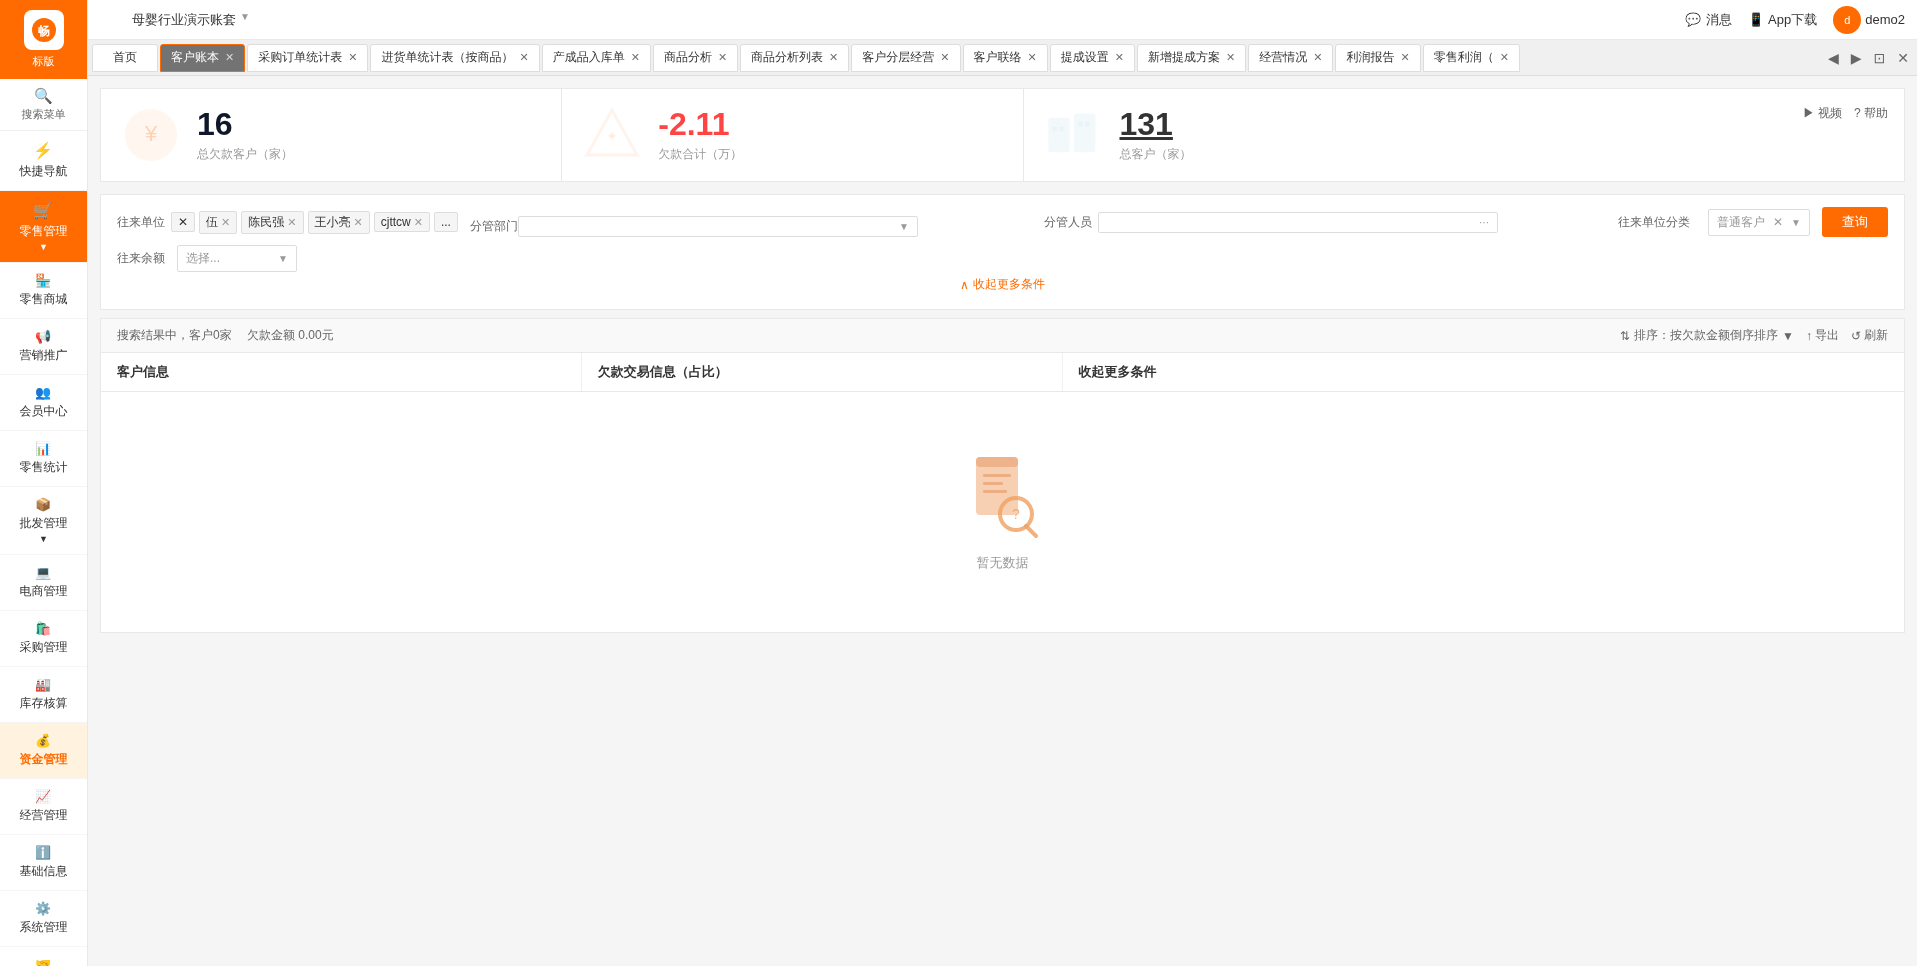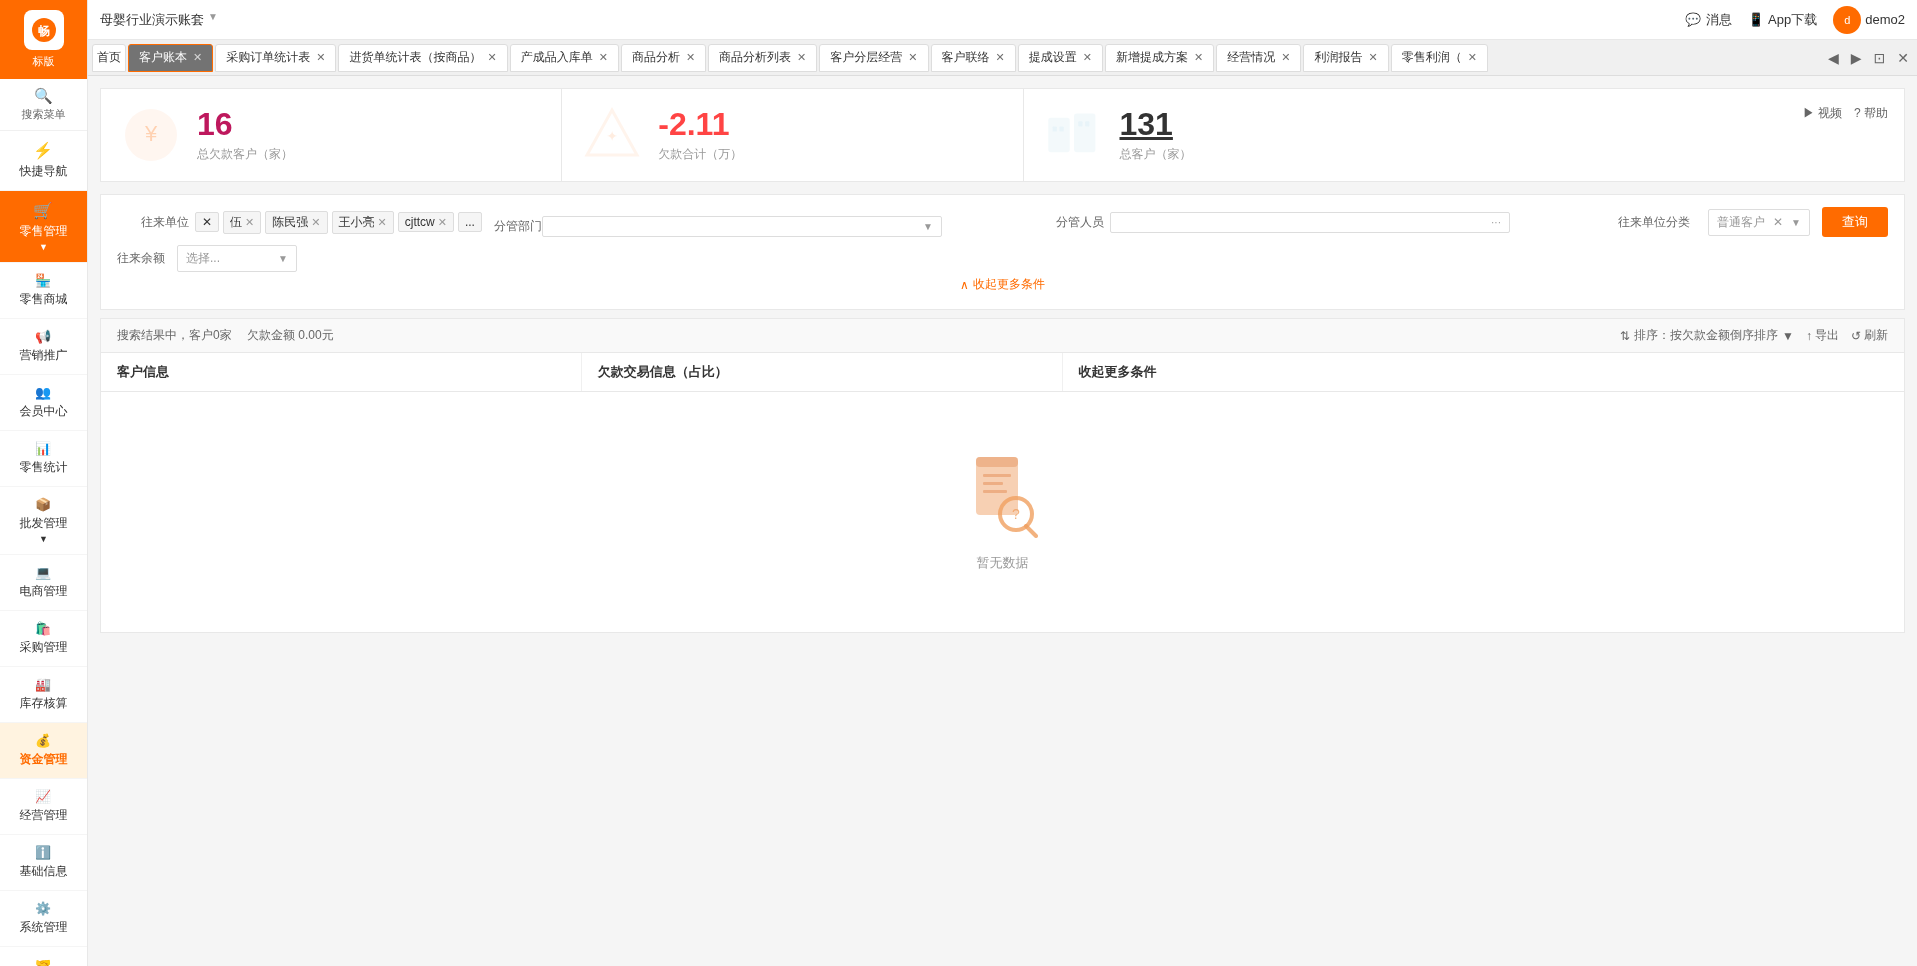--- a/index.html
+++ b/index.html
@@ -16,46 +16,46 @@
     .sidebar-nav-item .nav-icon { font-size: 16px; margin-bottom: 3px; }
     .sidebar-nav-item.has-arrow { display: flex; flex-direction: column; align-items: center; position: relative; }
     .sidebar-nav-item .arrow { font-size: 9px; margin-top: 2px; }
 
     
     .main { flex: 1; display: flex; flex-direction: column; overflow: hidden; }
 
     
     .topbar { height: 40px; background: #fff; display: flex; align-items: center; padding: 0 12px; border-bottom: 1px solid #e8e8e8; justify-content: space-between; }
     .topbar-left { display: flex; align-items: center; gap: 8px; }
-    .topbar-select { display: flex; gap: 4px; font-size: 13px; color: #333; cursor: pointer; }
+    .topbar-select { display: flex; gap: 4px; font-size: 13px; color: #333; cursor: pointer; margin-left: 32px; }
     .topbar-select .arrow { color: #999; font-size: 10px; }
     .topbar-right { display: flex; align-items: center; gap: 16px; font-size: 13px; color: #333; }
     .topbar-right .item { display: flex; align-items: center; gap: 4px; cursor: pointer; }
     .topbar-right .avatar { width: 28px; height: 28px; border-radius: 50%; background: #ff6b00; display: flex; align-items: center; justify-content: center; color: #fff; font-size: 11px; }
 
     
     .tabbar { height: 36px; background: #f0f0f0; display: flex; align-items: center; padding: 0 4px; border-bottom: 1px solid #ddd; overflow: hidden; }
     .tab { display: flex; align-items: center; padding: 0 10px; height: 28px; background: #fff; border: 1px solid #ddd; border-radius: 3px 3px 0 0; margin-right: 2px; font-size: 12px; color: #333; cursor: pointer; white-space: nowrap; flex-shrink: 0; }
     .tab.active { background: #737373; color: #fff; border-color: #ff6b00; }
     .tab .close { margin-left: 6px; color: inherit; font-size: 11px; opacity: 0.7; }
-    .tab-home { padding: 0 4px; }
+    .tab-home { padding: 0 20px; }
     .tabbar-controls { display: flex; align-items: center; margin-left: auto; gap: 4px; }
     .tabbar-controls span { cursor: pointer; font-size: 14px; color: #666; padding: 2px 4px; }
 
     
     .content { flex: 1; overflow-y: auto; background: #f5f5f5; padding: 12px; }
 
     
     .stats-row { display: flex; gap: 0; background: #fff; margin-bottom: 12px; border: 1px solid #e8e8e8; }
     .stat-card { flex: 1; padding: 16px 20px; display: flex; align-items: center; gap: 16px; border-right: 1px solid #e8e8e8; }
     .stat-card:last-child { border-right: none; }
     .stat-icon { width: 60px; height: 60px; display: flex; align-items: center; justify-content: center; flex-shrink: 0; }
     .stat-icon svg { opacity: 0.3; }
     .stat-info { }
-    .stat-value { font-size: 32px; font-weight: bold; color: #be185d; line-height: 1.1; }
+    .stat-value { font-size: 32px; font-weight: bold; color: #0f172a; line-height: 1.1; }
     .stat-value.negative { color: #ff4444; }
     .stat-value.dark { color: #333; text-decoration: underline; }
     .stat-label { font-size: 12px; color: #999; margin-top: 4px; }
     .stat-card-right { margin-left: auto; display: flex; align-items: center; gap: 12px; font-size: 12px; color: #666; }
     .stat-card-right span { cursor: pointer; }
 
     
     .filter-area { background: #fff; padding: 12px 16px; margin-bottom: 8px; border: 1px solid #e8e8e8; }
     .filter-row { display: flex; align-items: center; gap: 12px; margin-bottom: 8px; flex-wrap: wrap; }
     .filter-label { font-size: 12px; color: #666; white-space: nowrap; }
@@ -324,21 +324,21 @@
             <span>?</span>
             <span>帮助</span>
           </span>
         </div>
       </div>
     </div>
 
     <div class="filter-area">
       <div class="filter-row">
 
-        <div style="display:flex;align-items:center;gap:6px;margin-left:24px;">
+        <div style="display:flex;align-items:center;gap:6px;">
           <span class="filter-label">往来单位</span>
           <div class="filter-tags">
             <div class="filter-tag">
               <span>✕</span>
             </div>
             <div class="filter-tag">
               <span>伍</span>
               <span class="remove">✕</span>
             </div>
             <div class="filter-tag">

